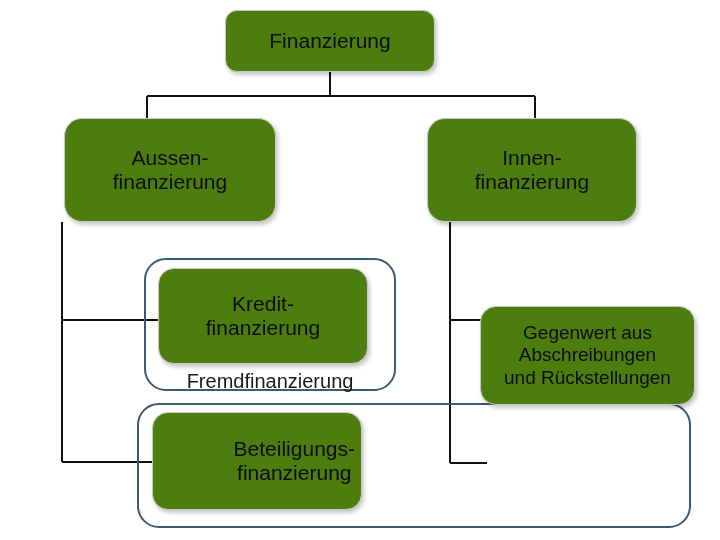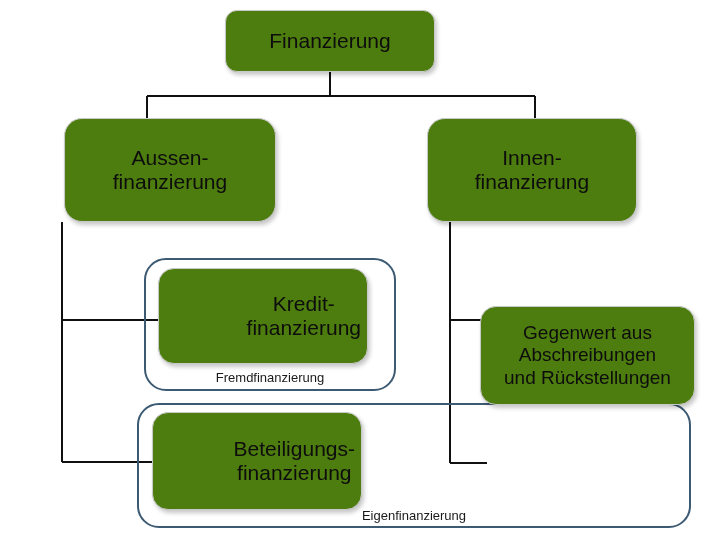--- a/index.html
+++ b/index.html
@@ -34,21 +34,21 @@
     position: absolute;
     z-index: 2;
     border: 2px solid #3d5a73;
     border-radius: 22px;
     background: transparent;
     box-sizing: border-box;
   }
   .group-label {
     position: absolute;
     z-index: 6;
-    font-size: 13px;
+    font-size: 20px;
     color: #1a1a1a;
     white-space: nowrap;
     text-align: center;
     line-height: 1;
   }
 
   
   .node {
     position: absolute;
     z-index: 4;
@@ -97,37 +97,36 @@
       <path d="M450,222 L450,463"></path>
       <path d="M450,320 L492,320"></path>
       <path d="M450,463 L487,463"></path>
     </g>
   </svg>
 
   <div class="group-frame" style="left:144px; top:258px; width:252px; height:133px;"></div>
   <div class="group-label" style="left:144px; top:371px; width:252px;">Fremdfinanzierung</div>
 
   <div class="group-frame" style="left:137px; top:403px; width:554px; height:125px;"></div>
-  <div class="group-label" style="left:137px; top:509px; width:554px;">Eigenfinanzierung</div>
 
   <div class="node lvl0" style="left:225px; top:10px; width:210px; height:62px;">
     <span class="label">Finanzierung</span>
   </div>
 
   <div class="node lvl1" style="left:40px; top:118px; width:212px; height:104px;margin-left:24px;">
     <span class="label">Aussen-
 finanzierung</span>
   </div>
 
   <div class="node lvl1" style="left:427px; top:118px; width:210px; height:104px;">
     <span class="label">Innen-
 finanzierung</span>
   </div>
 
-  <div class="node lvl2" style="left:158px; top:268px; width:210px; height:96px;justify-content:flex-end;">
+  <div class="node lvl2" style="left:158px; top:268px; width:210px; height:96px;">
     <span class="label">Kredit-
 finanzierung</span>
   </div>
 
   <div class="node lvl2 small" style="left:480px; top:266px; width:215px; height:99px;">
     <span class="label">Gegenwert aus
 Abschreibungen
 und Rückstellungen</span>
   </div>
 

